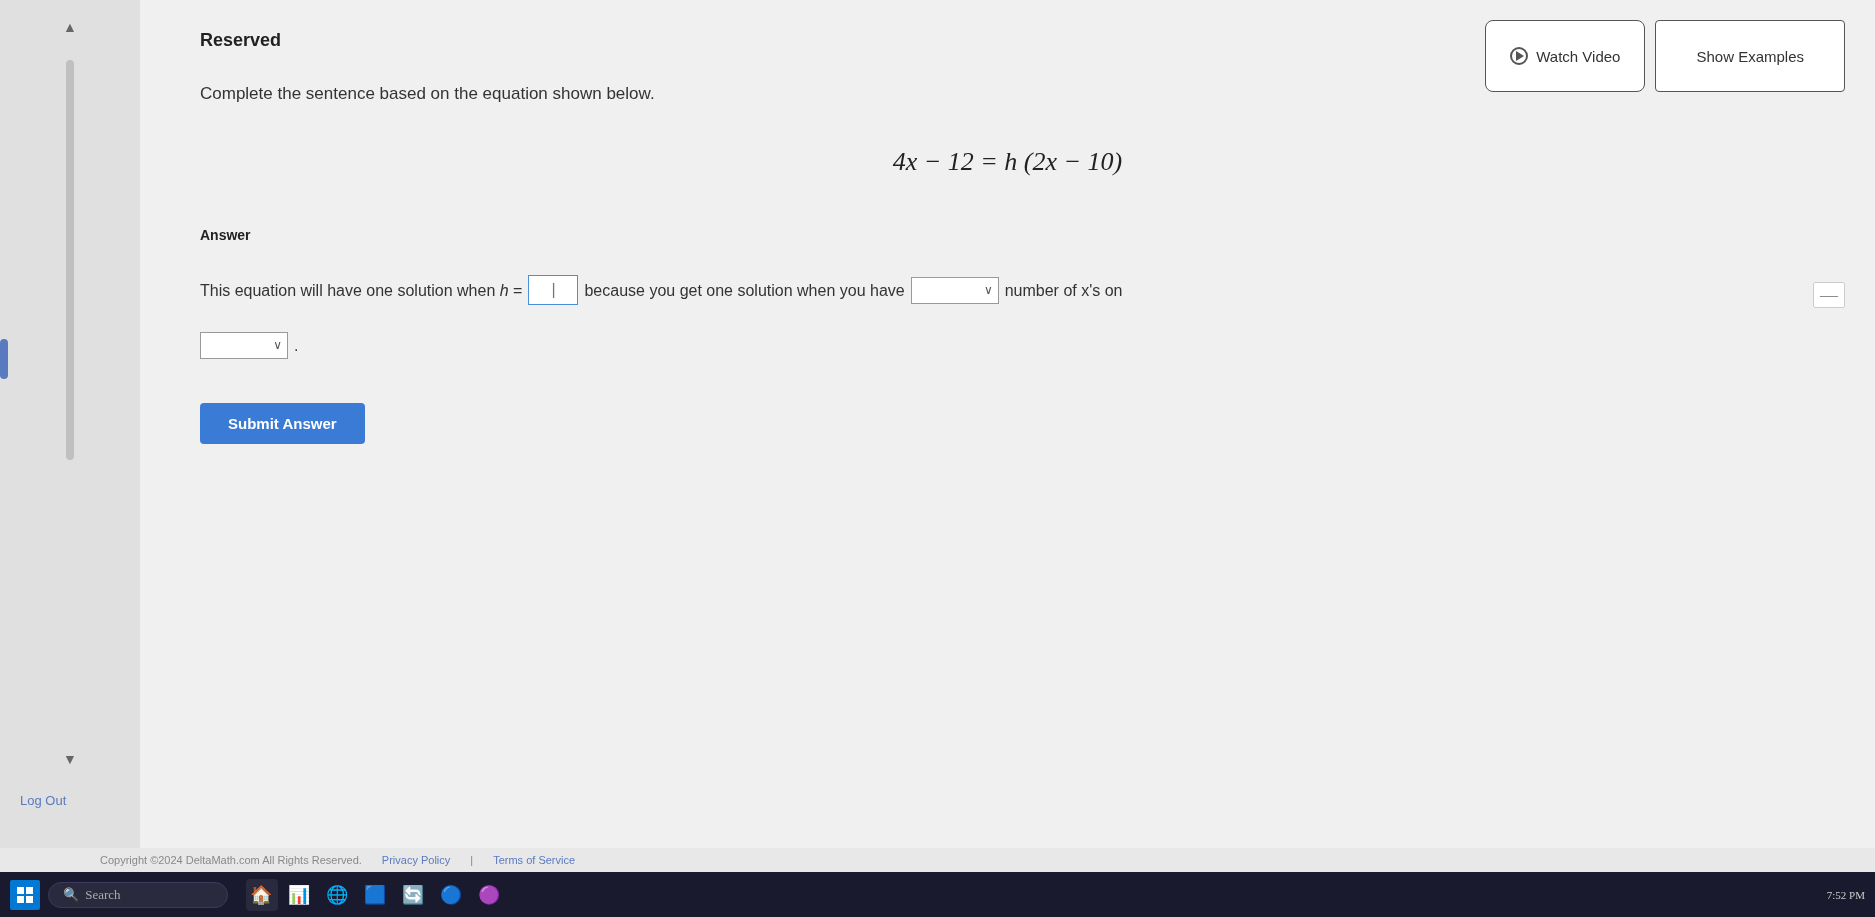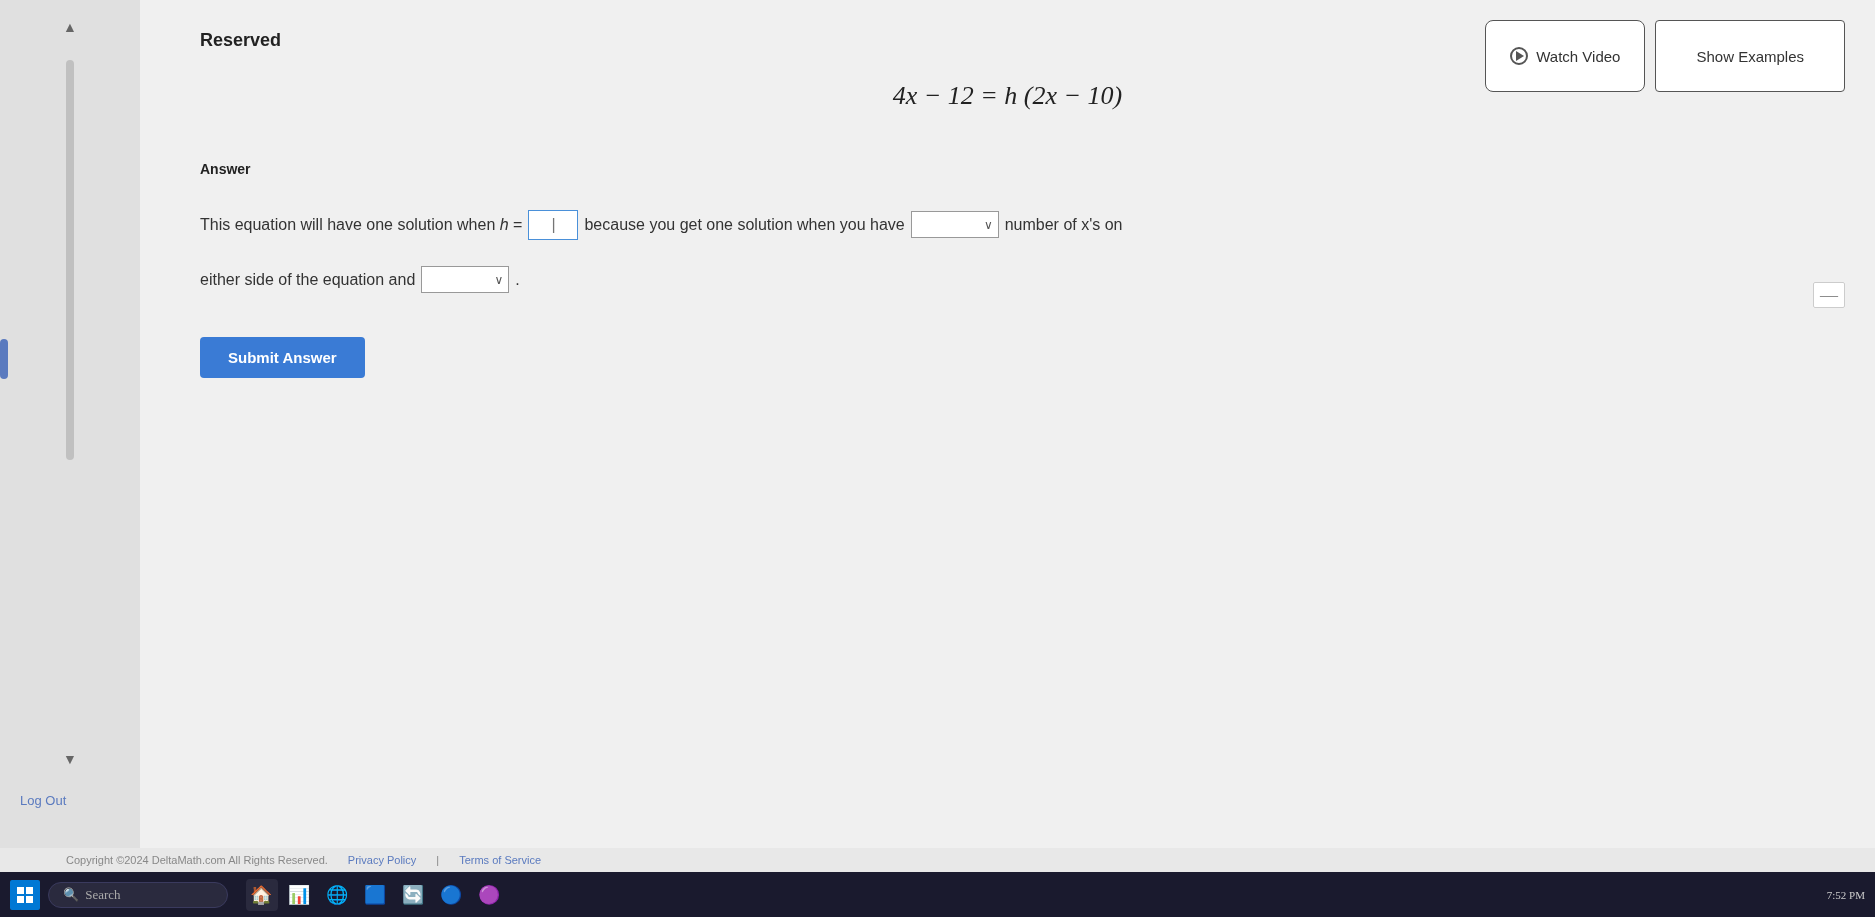--- a/index.html
+++ b/index.html
@@ -249,21 +249,21 @@
       border-radius: 4px;
       padding: 12px 28px;
       font-family: Arial, sans-serif;
       font-size: 15px;
       font-weight: bold;
       cursor: pointer;
     }
 
     .footer {
       background: #e8e8e8;
-      padding: 6px 66px;
+      padding: 6px 100px;
       display: flex;
       align-items: center;
       gap: 20px;
       font-family: Arial, sans-serif;
       font-size: 11px;
       color: #888;
     }
 
     .footer a {
       color: #5a7abf;
@@ -358,20 +358,21 @@
           <button class="show-examples-btn">Show Examples</button>
         </div>
       </div>
     </div>
 
     
     <div style="position:absolute; right:30px; top:285px;">
       <span style="font-size:18px; color:#888; background:white; border:1px solid #ccc; padding:2px 6px; border-radius:2px;">—</span>
     </div>
 
+    <p class="question-prompt">Complete the sentence based on the equation shown below.</p>
 
     <div class="equation-display">
       
       <span>4<span class="math-italic">x</span> − 12 = <span class="math-italic">h</span> (2<span class="math-italic">x</span> − 10)</span>
     </div>
 
     <div class="answer-label">Answer</div>
 
     
     <div class="answer-sentence">
@@ -383,21 +384,20 @@
           <option value=""></option>
           <option value="different">different</option>
           <option value="same">same</option>
         </select>
       </div>
       <span>number of x's on</span>
     </div>
 
     
     <div class="answer-sentence2">
-      <span>either side of the equation and</span>
       <div class="dropdown-wrapper">
         <select class="dropdown-select">
           <option value=""></option>
           <option value="different">different</option>
           <option value="same">same</option>
         </select>
       </div>
       <span>.</span>
     </div>
 

